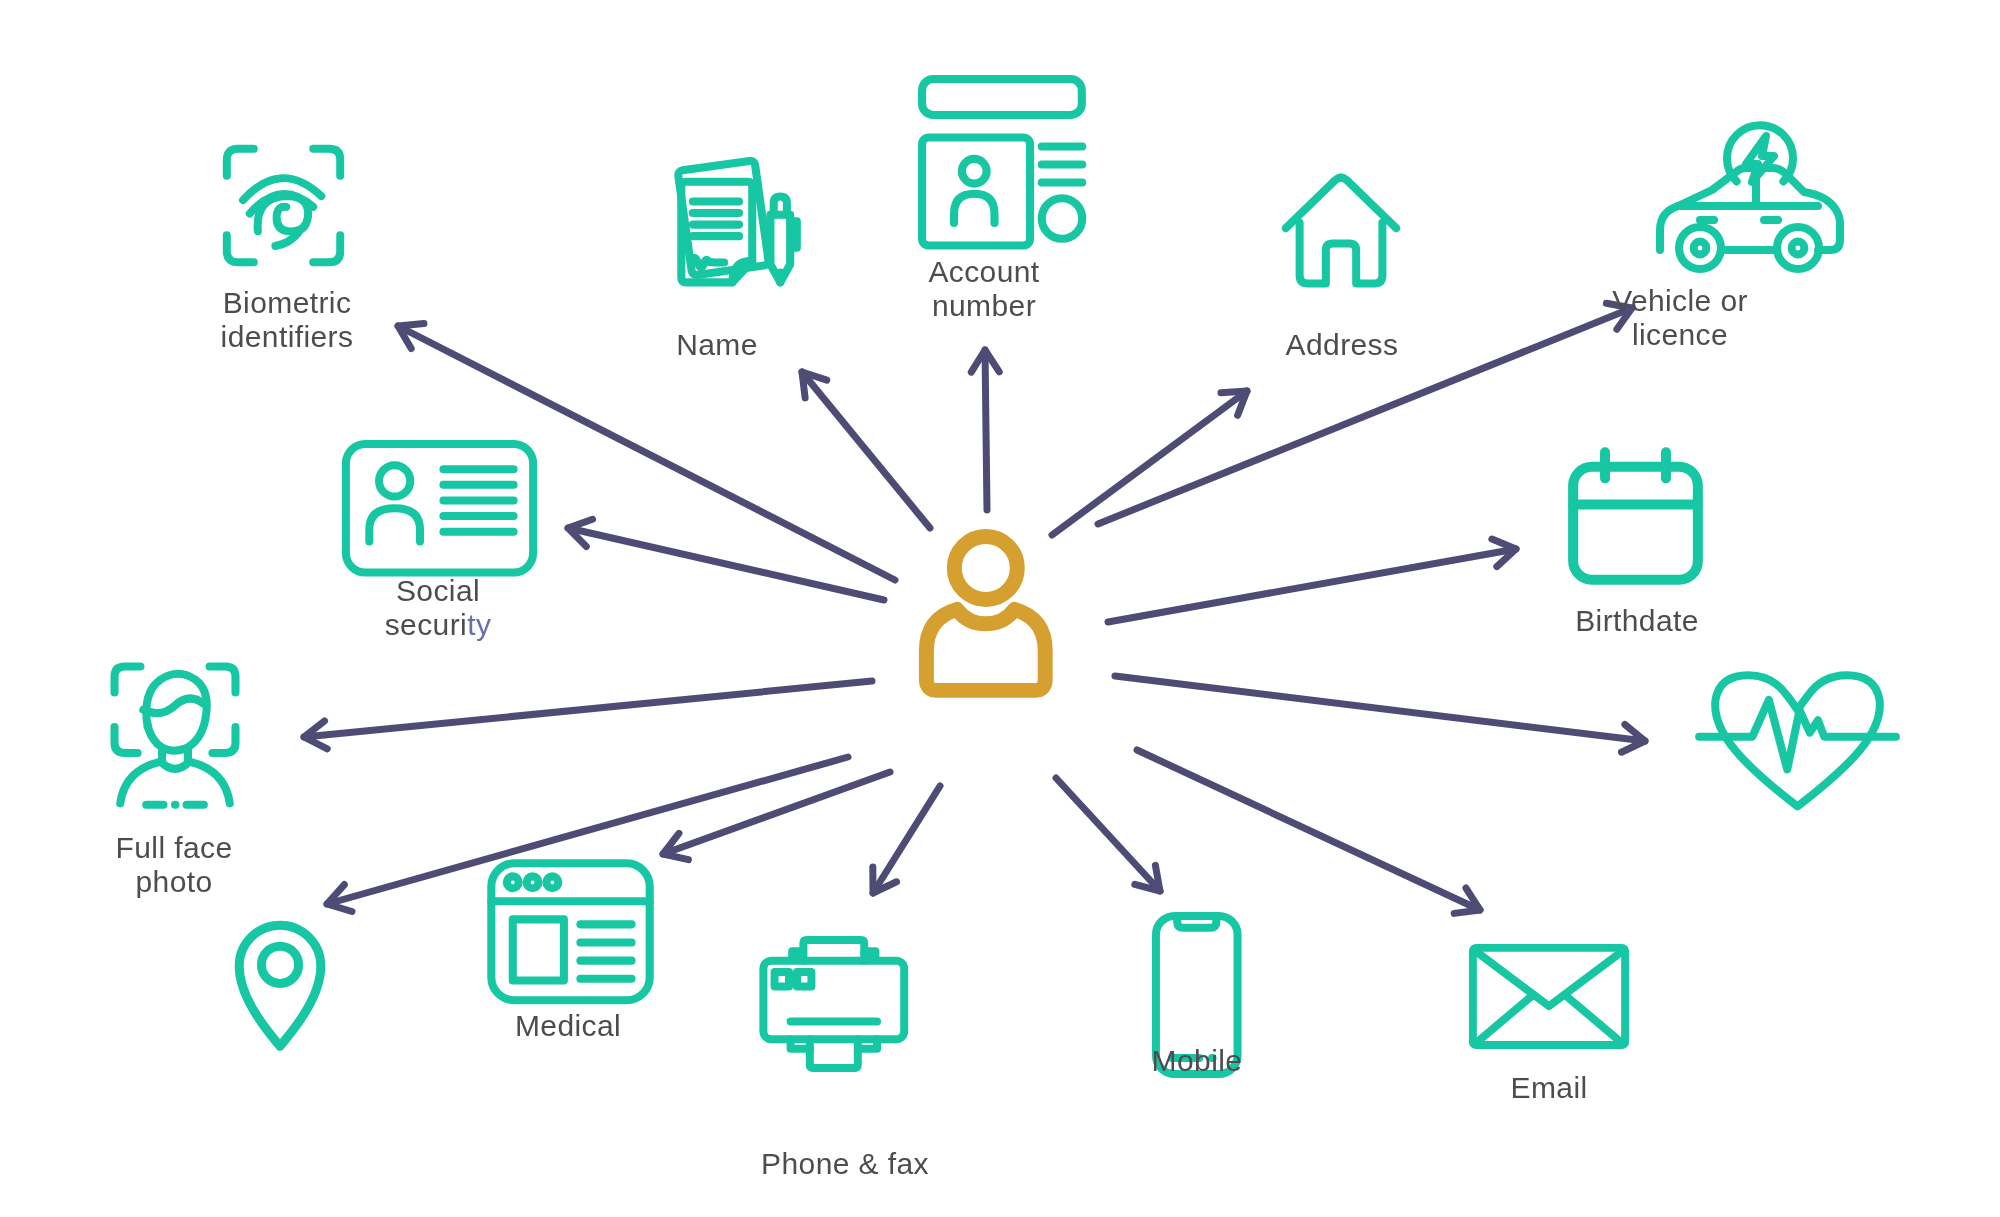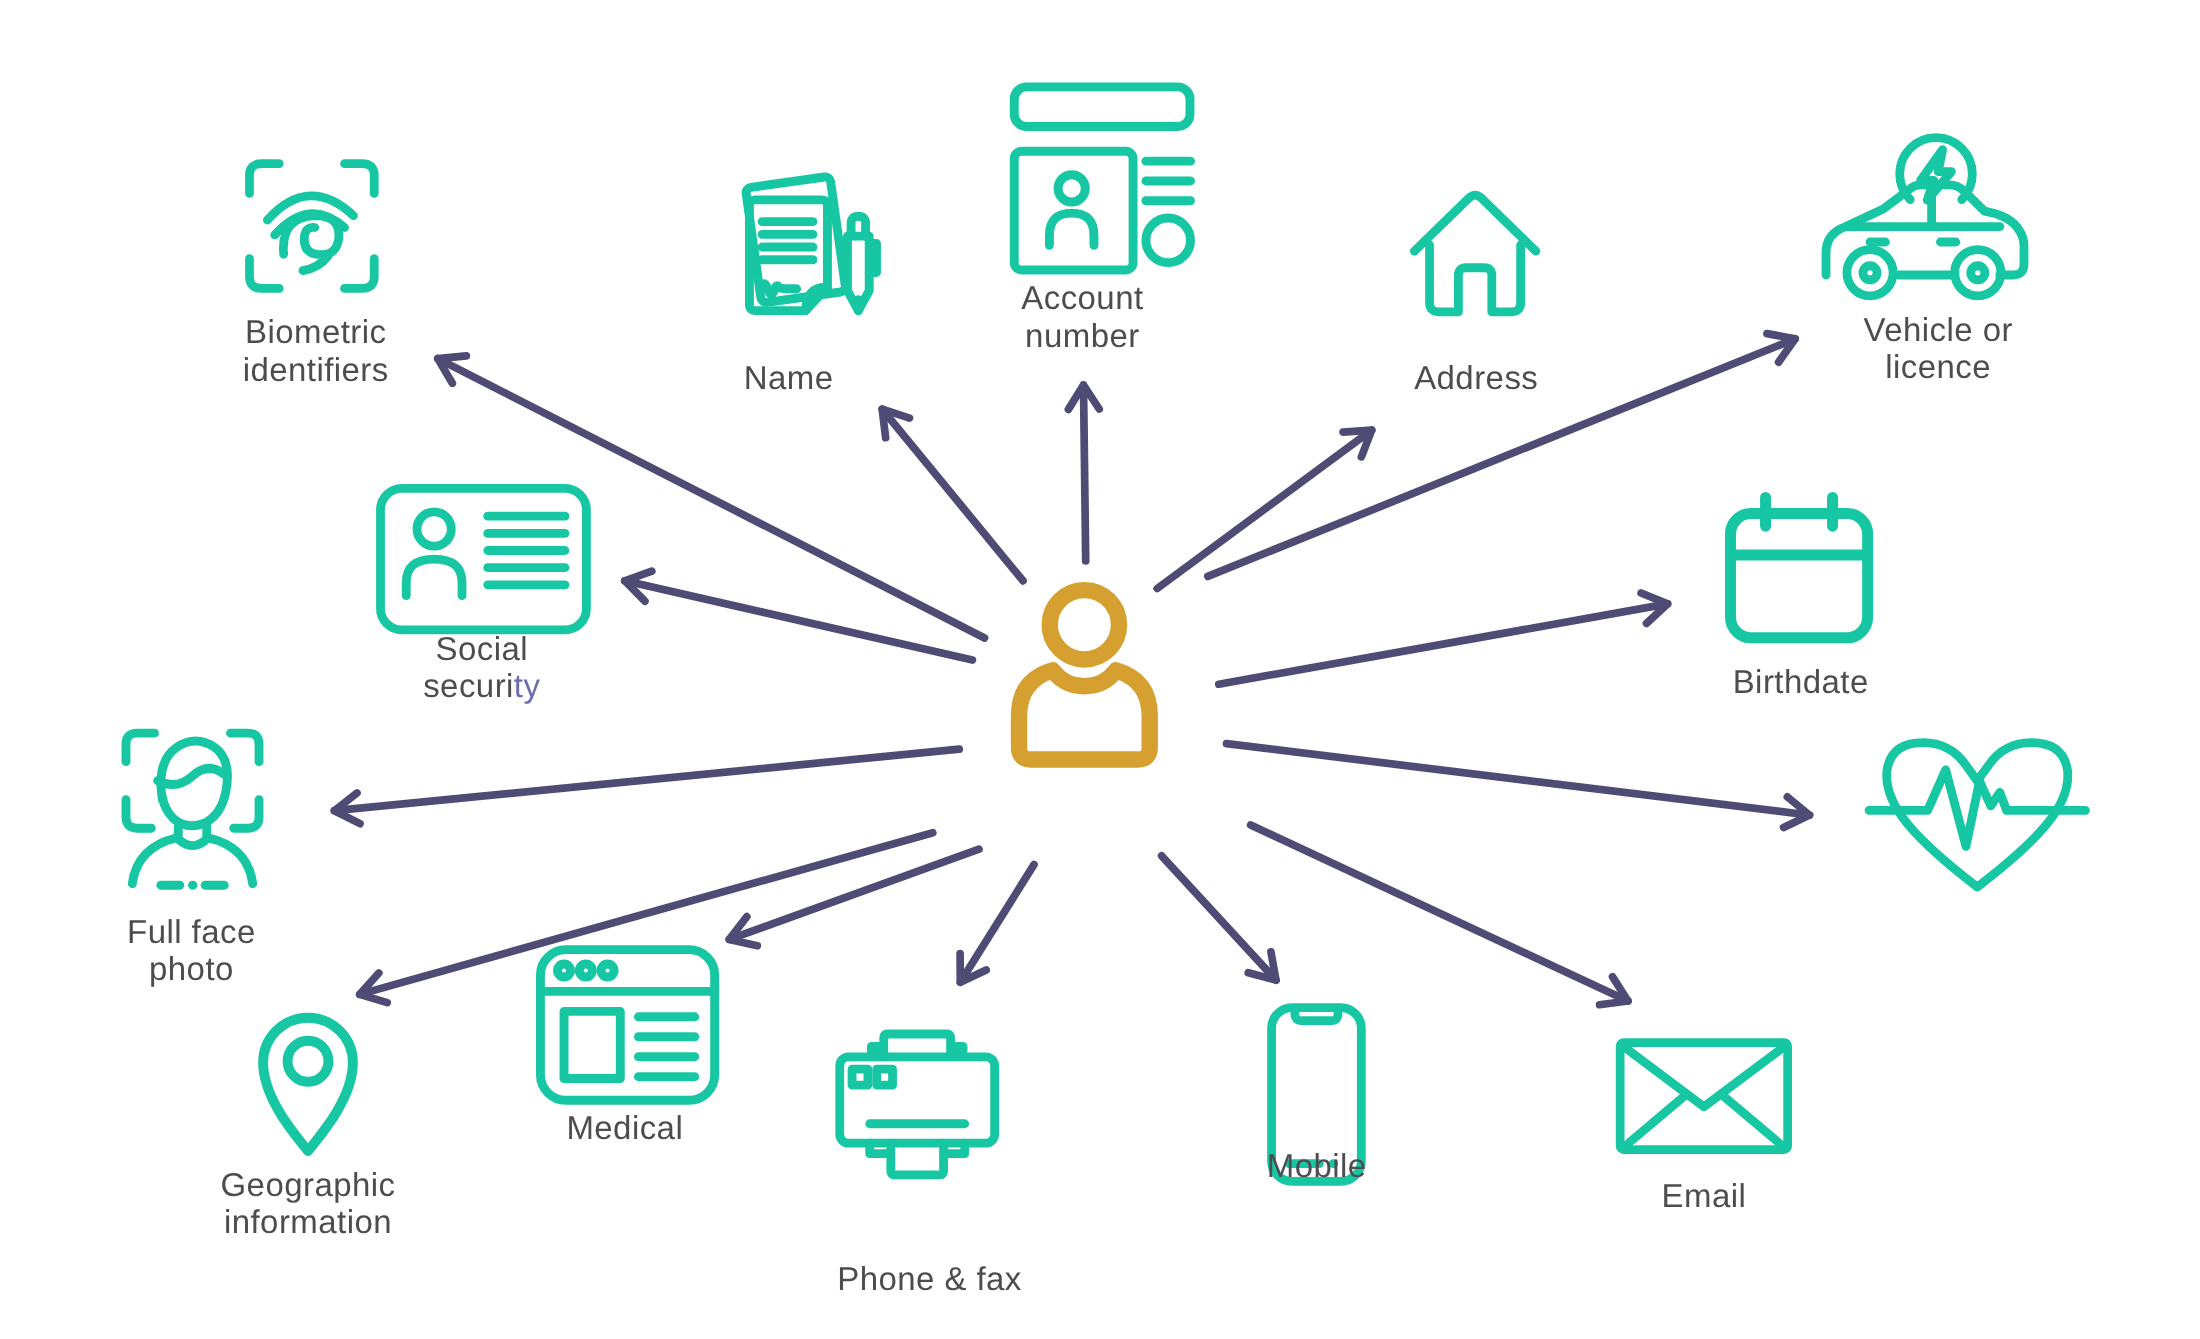--- a/index.html
+++ b/index.html
@@ -191,26 +191,24 @@
         <path d="M93,60 L61,33"></path>
     </g>
   </svg>
 
   <div class="label" style="left:287px;top:286px"><span>Biometric
 identifiers</span><span class="accent"></span></div>
   <div class="label" style="left:717px;top:328px"><span>Name</span><span class="accent"></span></div>
   <div class="label" style="left:984px;top:255px"><span>Account
 number</span><span class="accent"></span></div>
   <div class="label" style="left:1342px;top:328px"><span>Address</span><span class="accent"></span></div>
-  <div class="label" style="left:1762px;top:284px"><span>Vehicle or
+  <div class="label" style="left:1680px;top:284px"><span>Vehicle or
 licence</span><span class="accent"></span></div>
   <div class="label" style="left:438px;top:574px"><span>Social
 securi</span><span class="accent">ty</span></div>
   <div class="label" style="left:1637px;top:604px"><span>Birthdate</span><span class="accent"></span></div>
   <div class="label" style="left:174px;top:831px"><span>Full face
 photo</span><span class="accent"></span></div>
-  <div class="label" style="left:280px;top:1061px"><span>Geographic
-information</span><span class="accent"></span></div>
   <div class="label" style="left:568px;top:1009px"><span>Medical</span><span class="accent"></span></div>
   <div class="label" style="left:845px;top:1147px"><span>Phone &amp; fax</span><span class="accent"></span></div>
   <div class="label" style="left:1197px;top:1044px"><span>Mobile</span><span class="accent"></span></div>
   <div class="label" style="left:1549px;top:1071px"><span>Email</span><span class="accent"></span></div>
 </div>
 
 </body></html>

